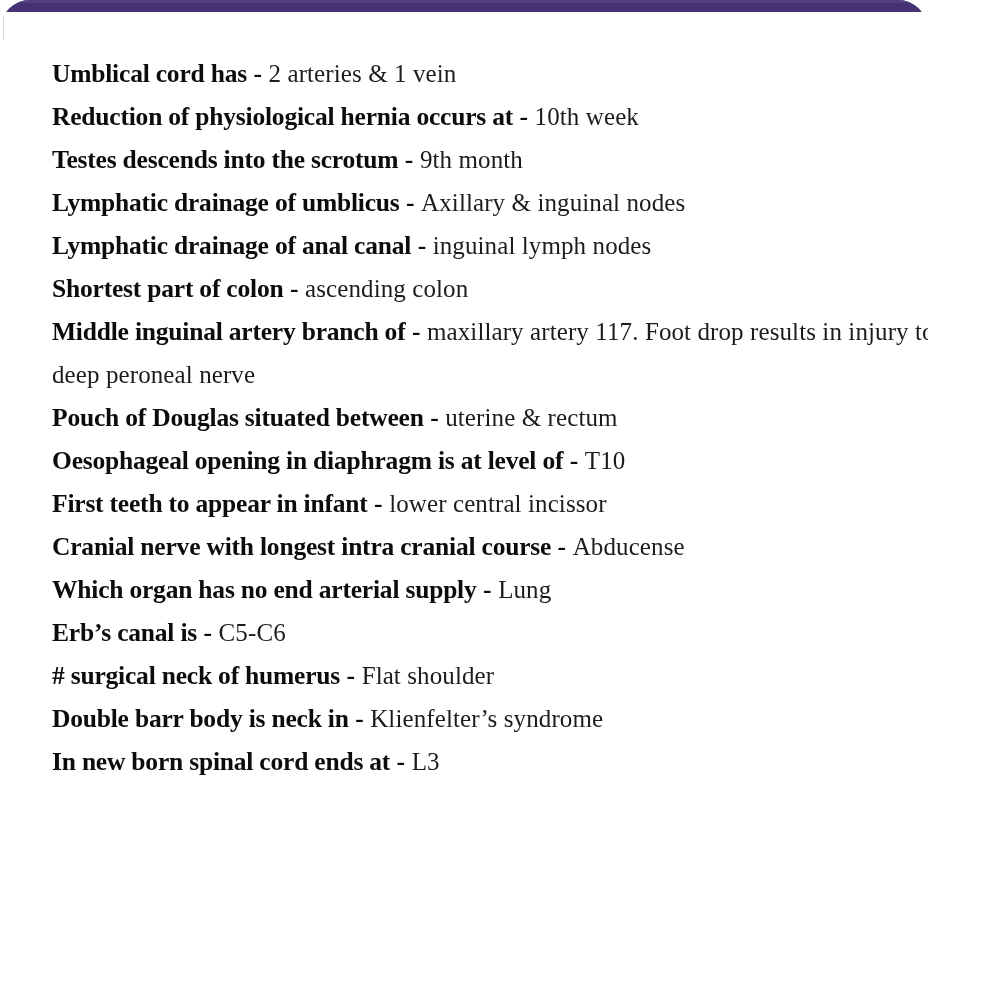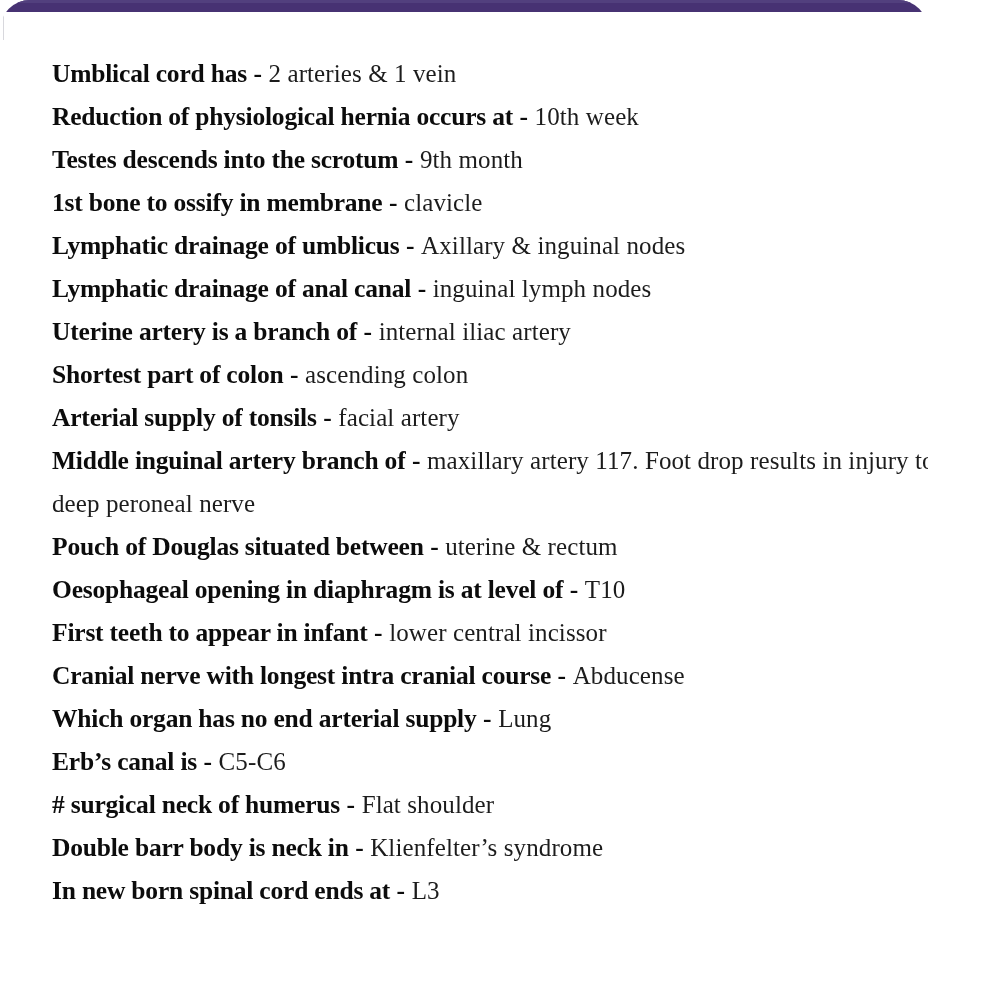--- a/index.html
+++ b/index.html
@@ -82,26 +82,23 @@
   <div id="top-bar" style="background: rgb(71, 50, 115);">
     <div id="top-bar-sheen"></div>
   </div>
 
   <div id="left-edge"></div>
 
   <div id="qa-list">
       <p class="qa-row"><span class="qa-term">Umblical cord has</span> <span class="qa-sep">-</span> <span class="qa-answer">2 arteries &amp; 1 vein</span></p>
       <p class="qa-row"><span class="qa-term">Reduction of physiological hernia occurs at</span> <span class="qa-sep">-</span> <span class="qa-answer">10th week</span></p>
       <p class="qa-row"><span class="qa-term">Testes descends into the scrotum</span> <span class="qa-sep">-</span> <span class="qa-answer">9th month</span></p>
-      <p class="qa-row"><span class="qa-term">1st bone to ossify in membrane</span> <span class="qa-sep">-</span> <span class="qa-answer">clavicle</span></p>
       <p class="qa-row"><span class="qa-term">Lymphatic drainage of umblicus</span> <span class="qa-sep">-</span> <span class="qa-answer">Axillary &amp; inguinal nodes</span></p>
       <p class="qa-row"><span class="qa-term">Lymphatic drainage of anal canal</span> <span class="qa-sep">-</span> <span class="qa-answer">inguinal lymph nodes</span></p>
-      <p class="qa-row"><span class="qa-term">Uterine artery is a branch of</span> <span class="qa-sep">-</span> <span class="qa-answer">internal iliac artery</span></p>
       <p class="qa-row"><span class="qa-term">Shortest part of colon</span> <span class="qa-sep">-</span> <span class="qa-answer">ascending colon</span></p>
-      <p class="qa-row"><span class="qa-term">Arterial supply of tonsils</span> <span class="qa-sep">-</span> <span class="qa-answer">facial artery</span></p>
       <p class="qa-row"><span class="qa-term">Middle inguinal artery branch of</span> <span class="qa-sep">-</span> <span class="qa-answer">maxillary artery 117. Foot drop results in injury to deep peroneal nerve</span></p>
       <p class="qa-row"><span class="qa-term">Pouch of Douglas situated between</span> <span class="qa-sep">-</span> <span class="qa-answer">uterine &amp; rectum</span></p>
       <p class="qa-row"><span class="qa-term">Oesophageal opening in diaphragm is at level of</span> <span class="qa-sep">-</span> <span class="qa-answer">T10</span></p>
       <p class="qa-row"><span class="qa-term">First teeth to appear in infant</span> <span class="qa-sep">-</span> <span class="qa-answer">lower central incissor</span></p>
       <p class="qa-row"><span class="qa-term">Cranial nerve with longest intra cranial course</span> <span class="qa-sep">-</span> <span class="qa-answer">Abducense</span></p>
       <p class="qa-row"><span class="qa-term">Which organ has no end arterial supply</span> <span class="qa-sep">-</span> <span class="qa-answer">Lung</span></p>
       <p class="qa-row"><span class="qa-term">Erb’s canal is</span> <span class="qa-sep">-</span> <span class="qa-answer">C5-C6</span></p>
       <p class="qa-row"><span class="qa-term"># surgical neck of humerus</span> <span class="qa-sep">-</span> <span class="qa-answer">Flat shoulder</span></p>
       <p class="qa-row"><span class="qa-term">Double barr body is neck in</span> <span class="qa-sep">-</span> <span class="qa-answer">Klienfelter’s syndrome</span></p>
       <p class="qa-row"><span class="qa-term">In new born spinal cord ends at</span> <span class="qa-sep">-</span> <span class="qa-answer">L3</span></p>

